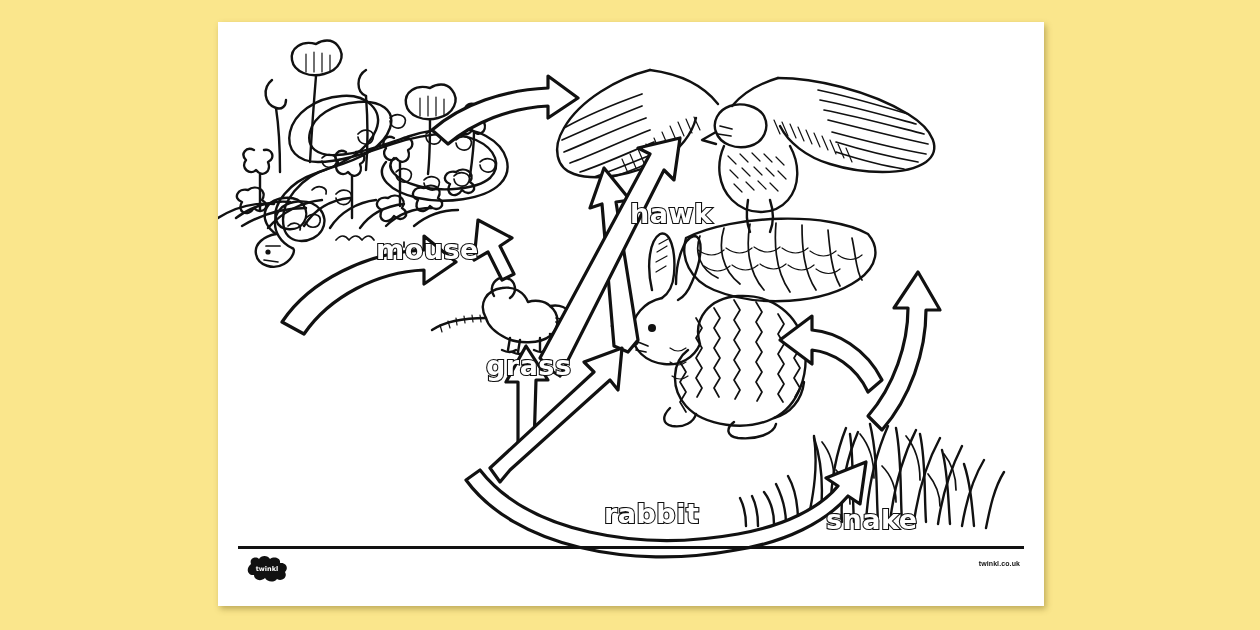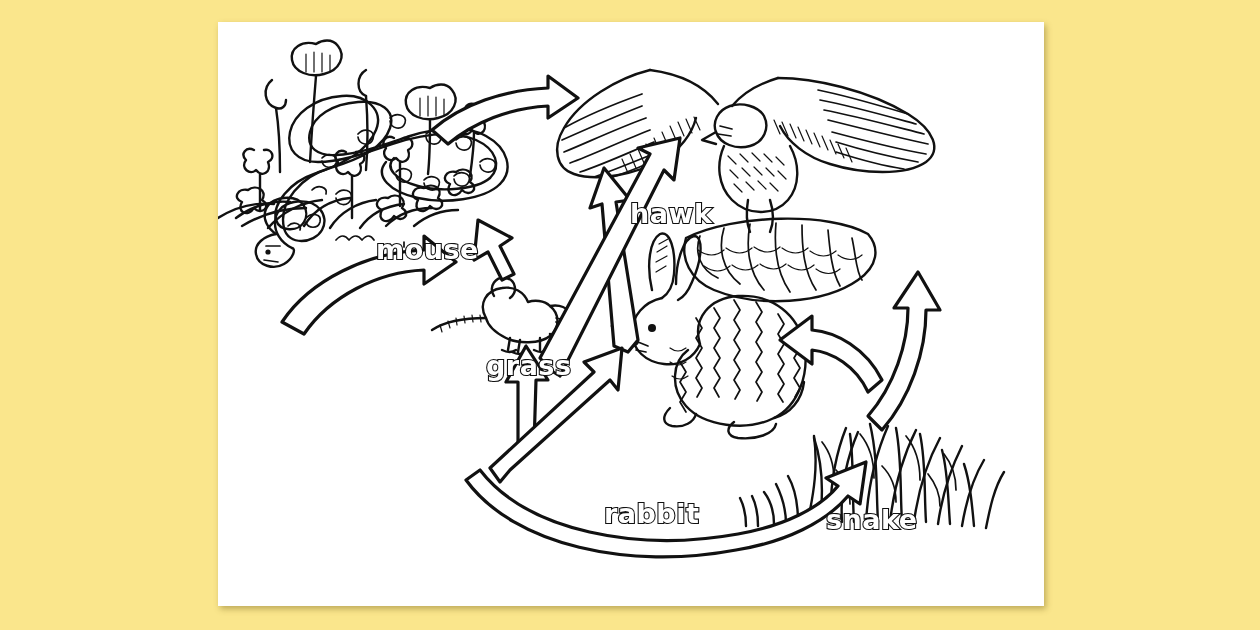--- a/index.html
+++ b/index.html
@@ -428,15 +428,30 @@
     <div class="lbl lbl-mouse">
       <span>grass</span>
     </div>
     <div class="lbl lbl-rabbit">
       <span>rabbit</span>
     </div>
     <div class="lbl lbl-grass">
       <span>snake</span>
     </div>
 
+    <div class="footer">
+      <div class="footer-rule"></div>
+
+      <div class="brand-logo">
+        <svg viewBox="0 0 92 52" xmlns="http://www.w3.org/2000/svg">
+          <path fill="#111" d="M14 16 C10 4 24 0 30 6 C34 -2 48 -2 52 6 C60 0 74 4 72 14
+                                C84 12 90 24 82 32 C88 42 76 52 66 46
+                                C60 54 46 52 42 44 C34 52 20 48 20 38
+                                C8 40 2 26 14 16 Z"></path>
+          <text x="46" y="30" fill="#ffffff" font-family="DejaVu Sans, sans-serif" font-size="13" font-weight="bold" text-anchor="middle">twinkl</text>
+        </svg>
+      </div>
+
+      <div class="brand-url">twinkl.co.uk</div>
+    </div>
 
   </div>
 </div>
 
 </body></html>

